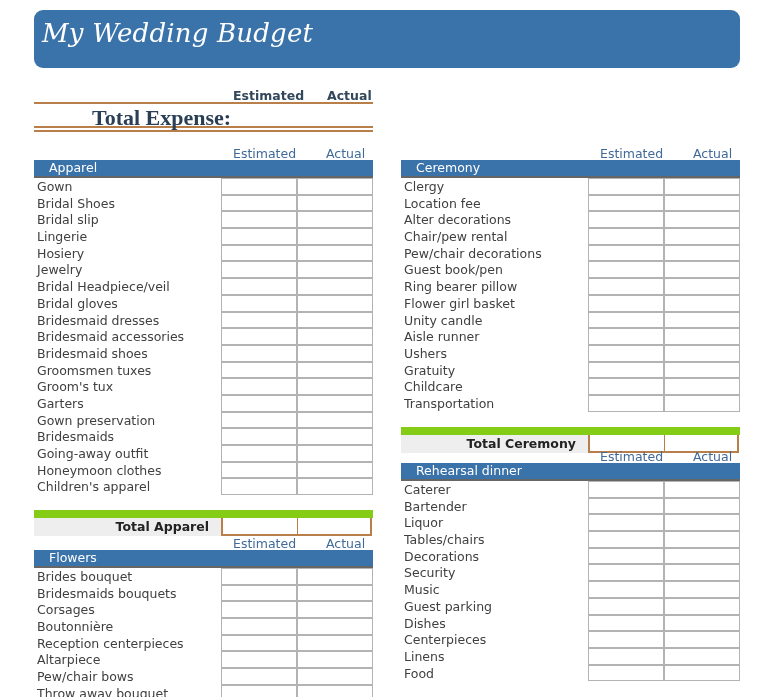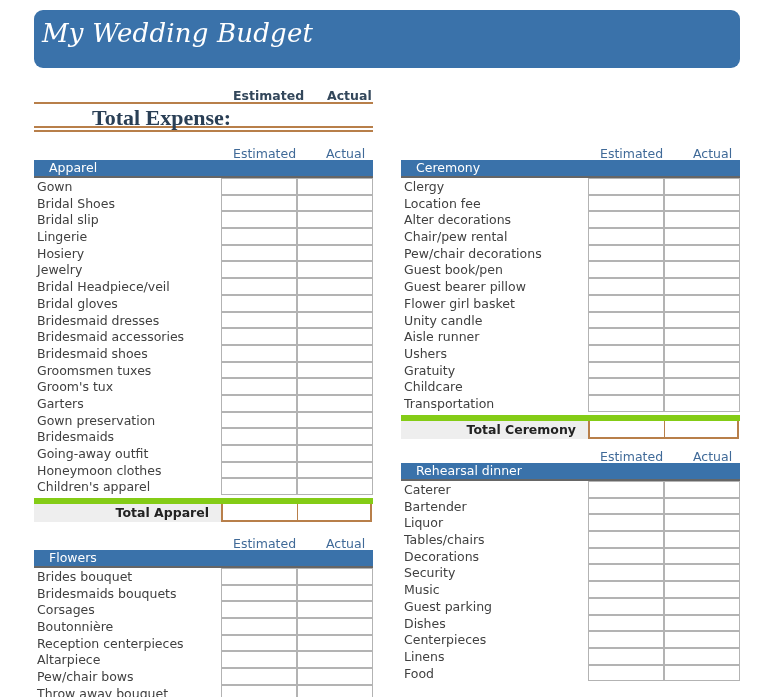--- a/index.html
+++ b/index.html
@@ -25,21 +25,21 @@
   .col-head span { position:absolute; top:1px; font-size:12.5px; color:#406a98; }
   .col-head .est { left:199px; }
   .col-head .act { left:292px; }
   .sec-title { height:16px; background:#3a72aa; color:#ffffff; font-size:12.5px;
                line-height:16px; padding-left:15px; border-bottom:2px solid #666; box-sizing:content-box; }
   .row { position:relative; height:16.7px; }
   .row .label { position:absolute; left:3px; top:1px; font-size:12.5px; color:#404040; white-space:nowrap; }
   .row .cell { position:absolute; top:0; height:14.7px; border:1px solid #b3b3b3; box-sizing:content-box; background:#fff; }
   .row .c-est { left:187px; width:74px; }
   .row .c-act { left:263px; width:74px; }
-  .total-row { position:relative; height:19px; border-top:6px solid #84cc16; margin-top:3px; }
+  .total-row { position:relative; height:19px; border-top:8px solid #84cc16; margin-top:15px; }
   .total-row .tlabel { position:absolute; left:0; top:0; width:187px; height:18px; background:#eeeeee;
                        font-size:12.5px; font-weight:bold; color:#222; text-align:right; line-height:18px; box-sizing:border-box; padding-right:12px; }
   .total-row .tcell { position:absolute; top:0; height:16px; border:2px solid #b87f4a; border-top:none; box-sizing:content-box; }
   .total-row .t-est { left:187px; width:74px; border-right:1px solid #b87f4a; }
   .total-row .t-act { left:263px; width:72px; border-left:1px solid #b87f4a; }
 </style>
 </head>
 <body>
 
 <div class="title-bar">
@@ -242,21 +242,21 @@
       <span class="label">Pew/chair decorations</span>
       <div class="cell c-est"></div>
       <div class="cell c-act"></div>
     </div>
     <div class="row">
       <span class="label">Guest book/pen</span>
       <div class="cell c-est"></div>
       <div class="cell c-act"></div>
     </div>
     <div class="row">
-      <span class="label">Guest bearer pillow</span>
+      <span class="label">Ring bearer pillow</span>
       <div class="cell c-est"></div>
       <div class="cell c-act"></div>
     </div>
     <div class="row">
       <span class="label">Flower girl basket</span>
       <div class="cell c-est"></div>
       <div class="cell c-act"></div>
     </div>
     <div class="row">
       <span class="label">Unity candle</span>

